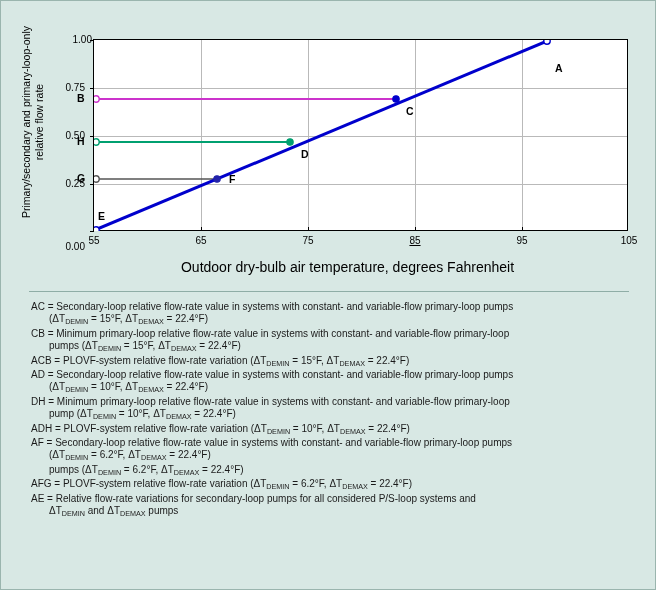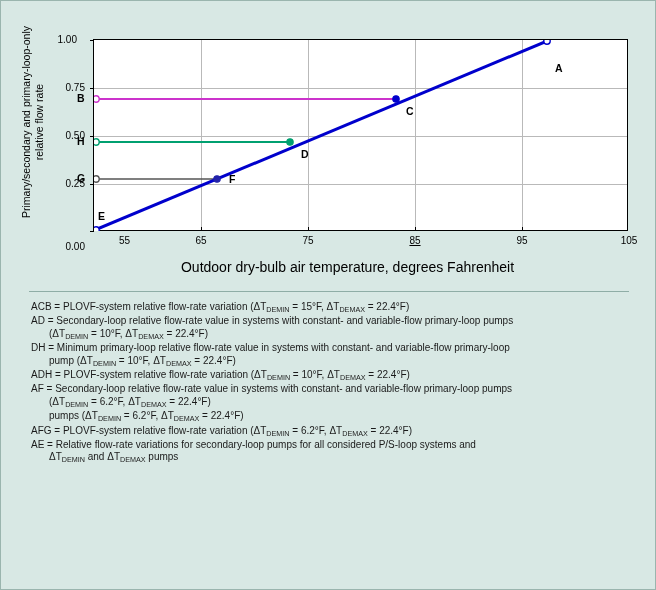--- a/index.html
+++ b/index.html
@@ -198,41 +198,49 @@
       <span class="pt-label" style="left:461px; top:22px;">A</span>
       <span class="pt-label" style="left:312px; top:65px;">C</span>
       <span class="pt-label" style="left:-17px; top:52px;">B</span>
       <span class="pt-label" style="left:207px; top:108px;">D</span>
       <span class="pt-label" style="left:-17px; top:95px;">H</span>
       <span class="pt-label" style="left:135px; top:133px;">F</span>
       <span class="pt-label" style="left:-17px; top:132px;">G</span>
       <span class="pt-label" style="left:4px; top:170px;">E</span>
     </div>
 
-    <div class="ylabel" style="left:42px; top:33px;">1.00</div>
+    <div class="ylabel" style="left:57px; top:33px;">1.00</div>
     <div class="ylabel" style="left:50px; top:81px;">0.75</div>
     <div class="ylabel" style="left:50px; top:129px;">0.50</div>
     <div class="ylabel" style="left:50px; top:177px;">0.25</div>
     <div class="ylabel" style="left:50px; top:240px;">0.00</div>
 
-    <div class="xlabel" style="left:89px;text-align:right;">55</div>
+    <div class="xlabel" style="left:73px;">55</div>
     <div class="xlabel" style="left:180px;">65</div>
     <div class="xlabel" style="left:287px;">75</div>
     <div class="xlabel" style="left:394px;text-decoration:underline;">85</div>
     <div class="xlabel" style="left:501px;">95</div>
     <div class="xlabel" style="left:608px;">105</div>
 
     <div id="x-axis-title">Outdoor dry-bulb air temperature, degrees Fahrenheit</div>
   </div>
 
   <div id="divider"></div>
 
   <div id="notes">
 
-
+    <div class="note">
+      <span>AC = Secondary-loop relative flow-rate value in systems with constant- and variable-flow primary-loop pumps</span>
+      <span class="cont"><span>(ΔT</span><sub>DEMIN</sub><span> = 15°F, ΔT</span><sub>DEMAX</sub><span> = 22.4°F)</span></span>
+    </div>
+
+    <div class="note">
+      <span>CB = Minimum primary-loop relative flow-rate value in systems with constant- and variable-flow primary-loop</span>
+      <span class="cont"><span>pumps (ΔT</span><sub>DEMIN</sub><span> = 15°F, ΔT</span><sub>DEMAX</sub><span> = 22.4°F)</span></span>
+    </div>
 
     <div class="note">
       <span>ACB = PLOVF-system relative flow-rate variation (ΔT</span><sub>DEMIN</sub><span> = 15°F, ΔT</span><sub>DEMAX</sub><span> = 22.4°F)</span>
     </div>
 
     <div class="note">
       <span>AD = Secondary-loop relative flow-rate value in systems with constant- and variable-flow primary-loop pumps</span>
       <span class="cont"><span>(ΔT</span><sub>DEMIN</sub><span> = 10°F, ΔT</span><sub>DEMAX</sub><span> = 22.4°F)</span></span>
     </div>
 

